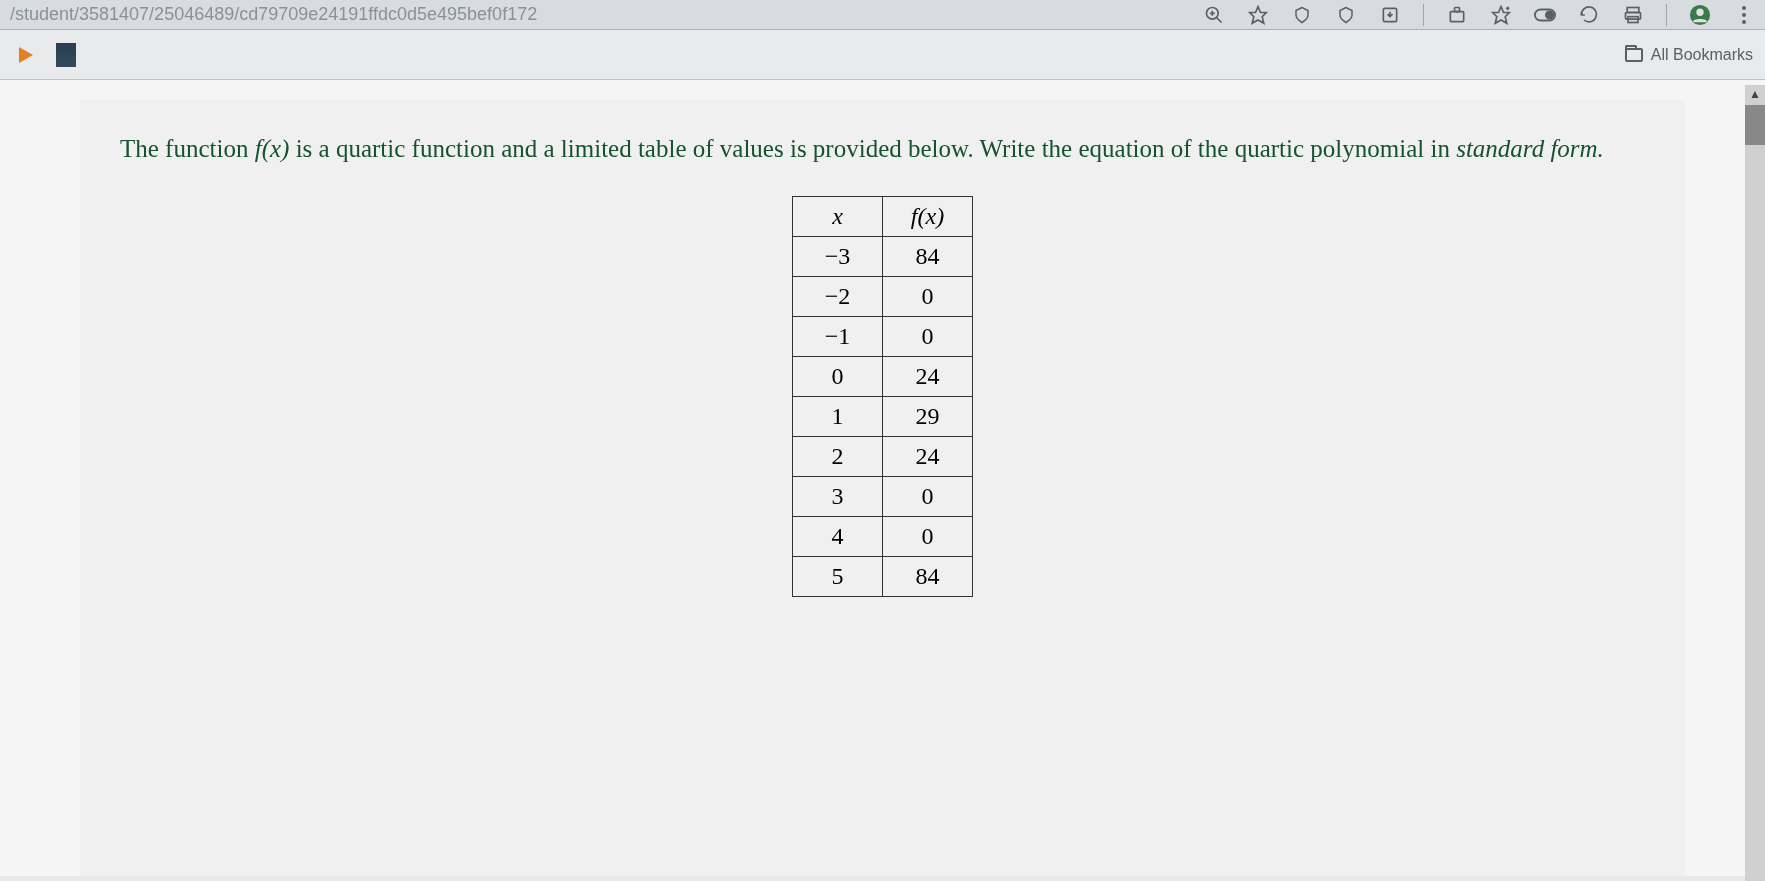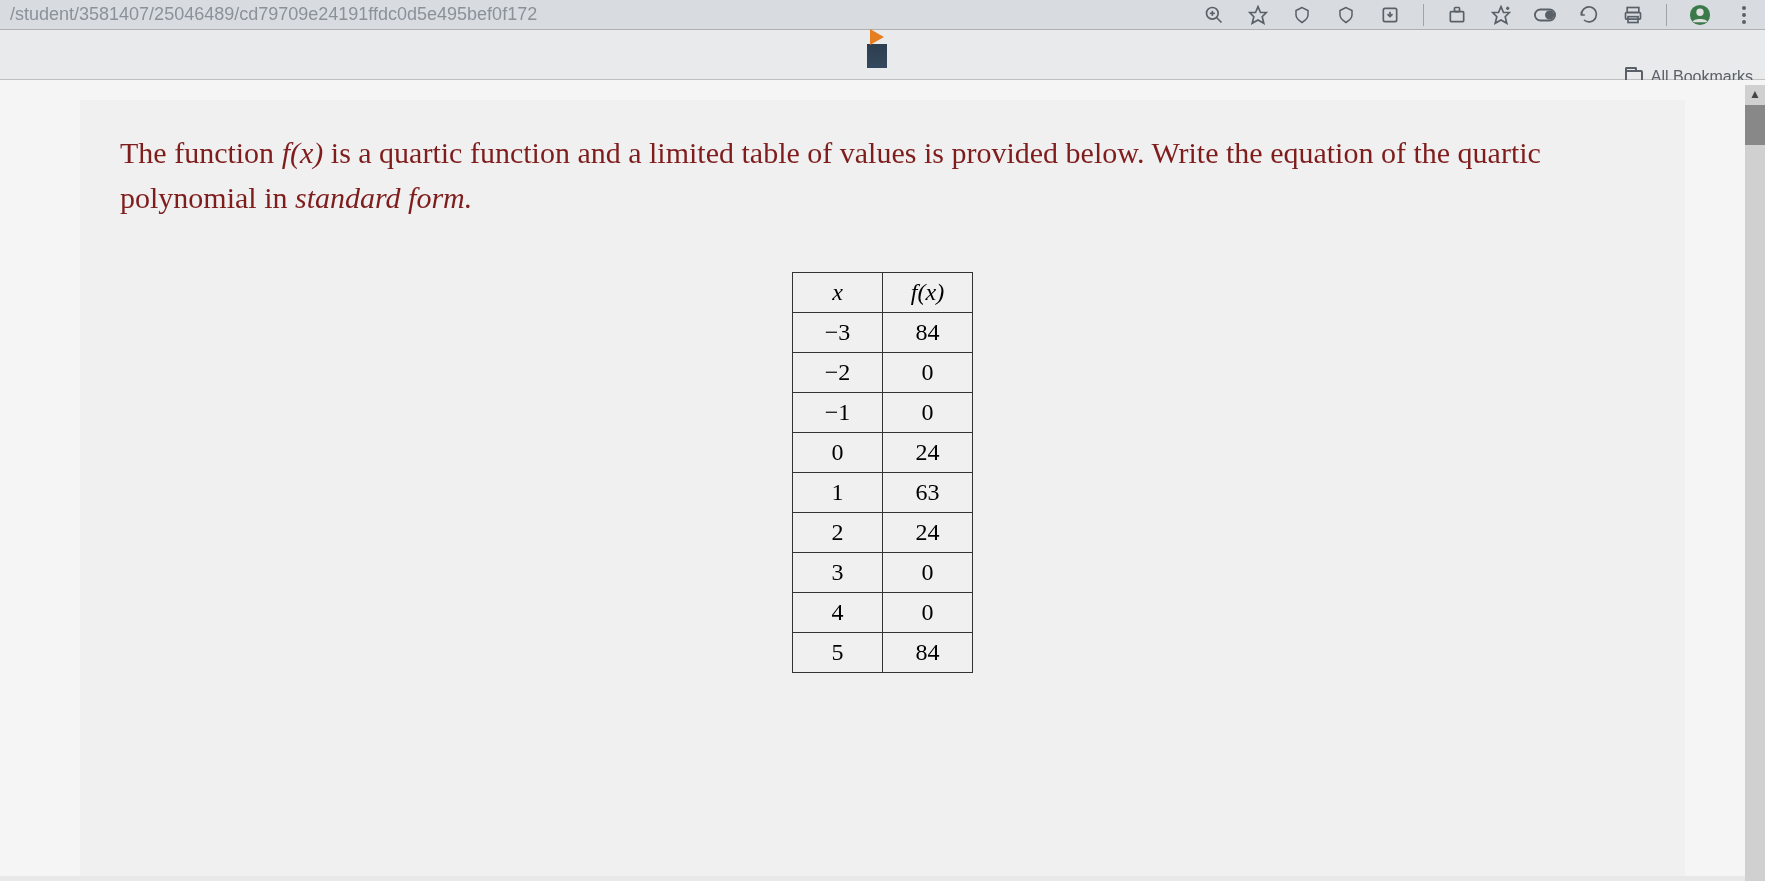--- a/index.html
+++ b/index.html
@@ -51,21 +51,20 @@
       height: 22px;
       background: #a0a4a8;
     }
     .bookmarks-bar {
       height: 50px;
       background: #e8eaec;
       display: flex;
       align-items: center;
       padding: 0 12px;
       border-bottom: 1px solid #c0c0c0;
-      flex-direction: column;
     }
     .bookmark-item {
       width: 28px;
       height: 28px;
       margin-right: 12px;
       display: flex;
       align-items: center;
       justify-content: center;
     }
     .triangle-orange {
@@ -115,24 +114,24 @@
       height: calc(100% - 85px);
       position: relative;
     }
     .problem-card {
       background: #f0f0f0;
       padding: 30px 40px;
       height: 100%;
       position: relative;
     }
     .question-text {
-      font-size: 30px;
-      color: #7f1d1d;
+      font-size: 25px;
+      color: #14532d;
       line-height: 1.5;
-      margin-bottom: 52px;
+      margin-bottom: 28px;
     }
     .math-fx {
       font-style: italic;
       font-family: 'Times New Roman', serif;
     }
     .italic {
       font-style: italic;
     }
     .data-table {
       border-collapse: collapse;
@@ -338,21 +337,21 @@
       <tr>
             <td>−1</td>
             <td>0</td>
           </tr>
       <tr>
             <td>0</td>
             <td>24</td>
           </tr>
       <tr>
             <td>1</td>
-            <td>63</td>
+            <td>29</td>
           </tr>
       <tr>
             <td>2</td>
             <td>24</td>
           </tr>
       <tr>
             <td>3</td>
             <td>0</td>
           </tr>
       <tr>

